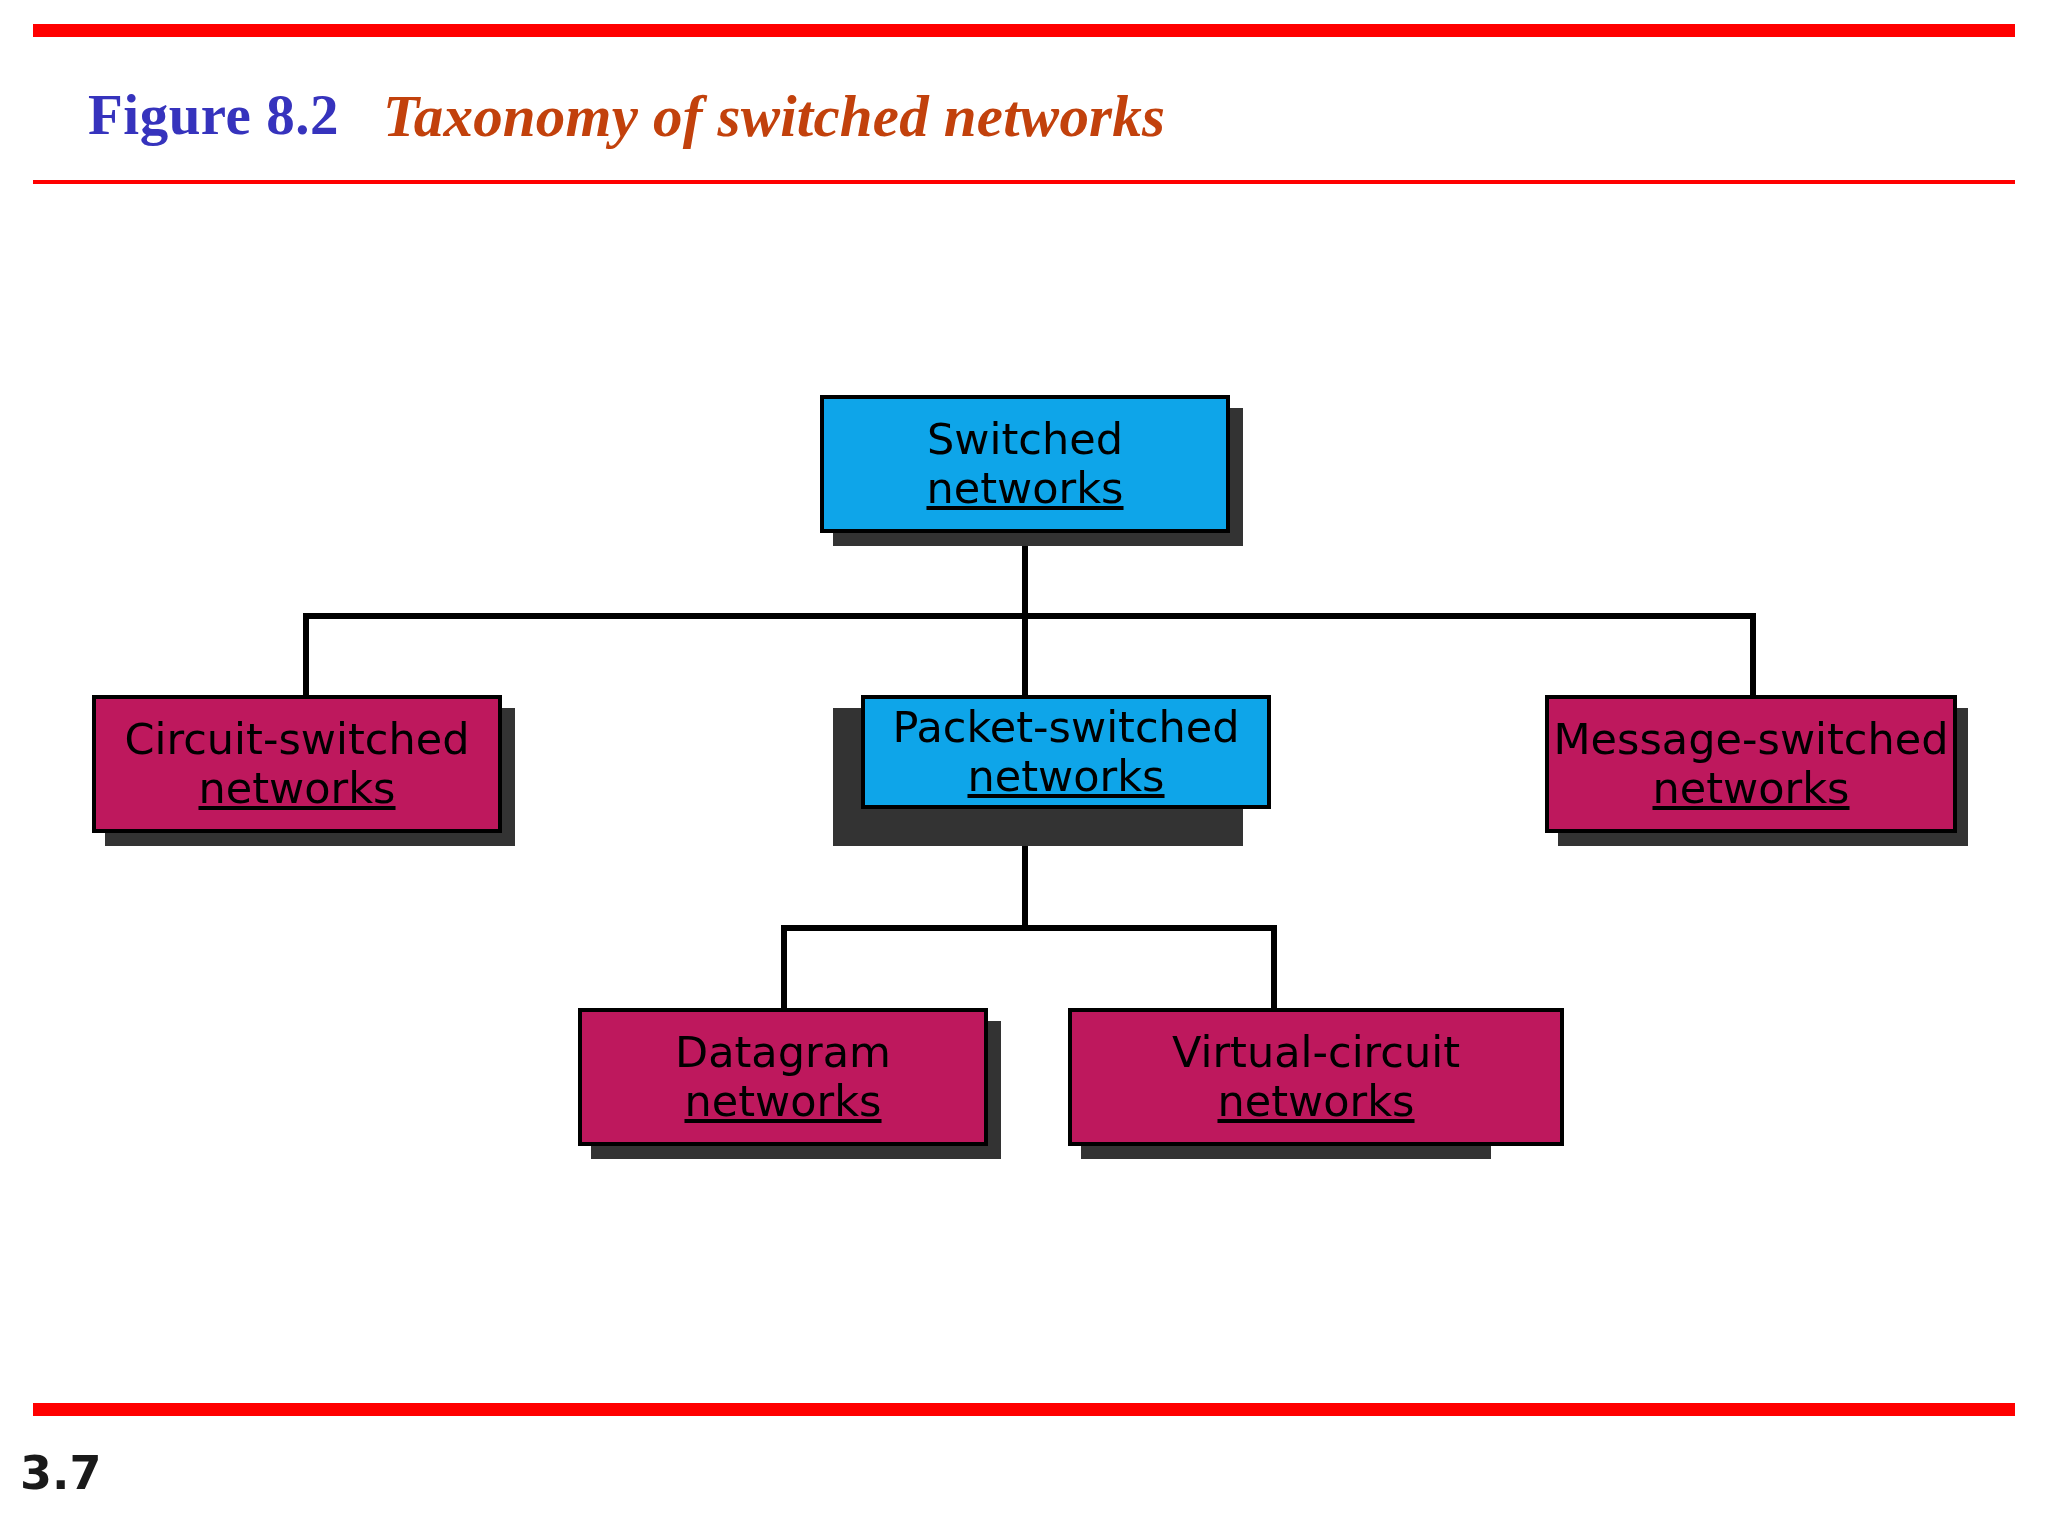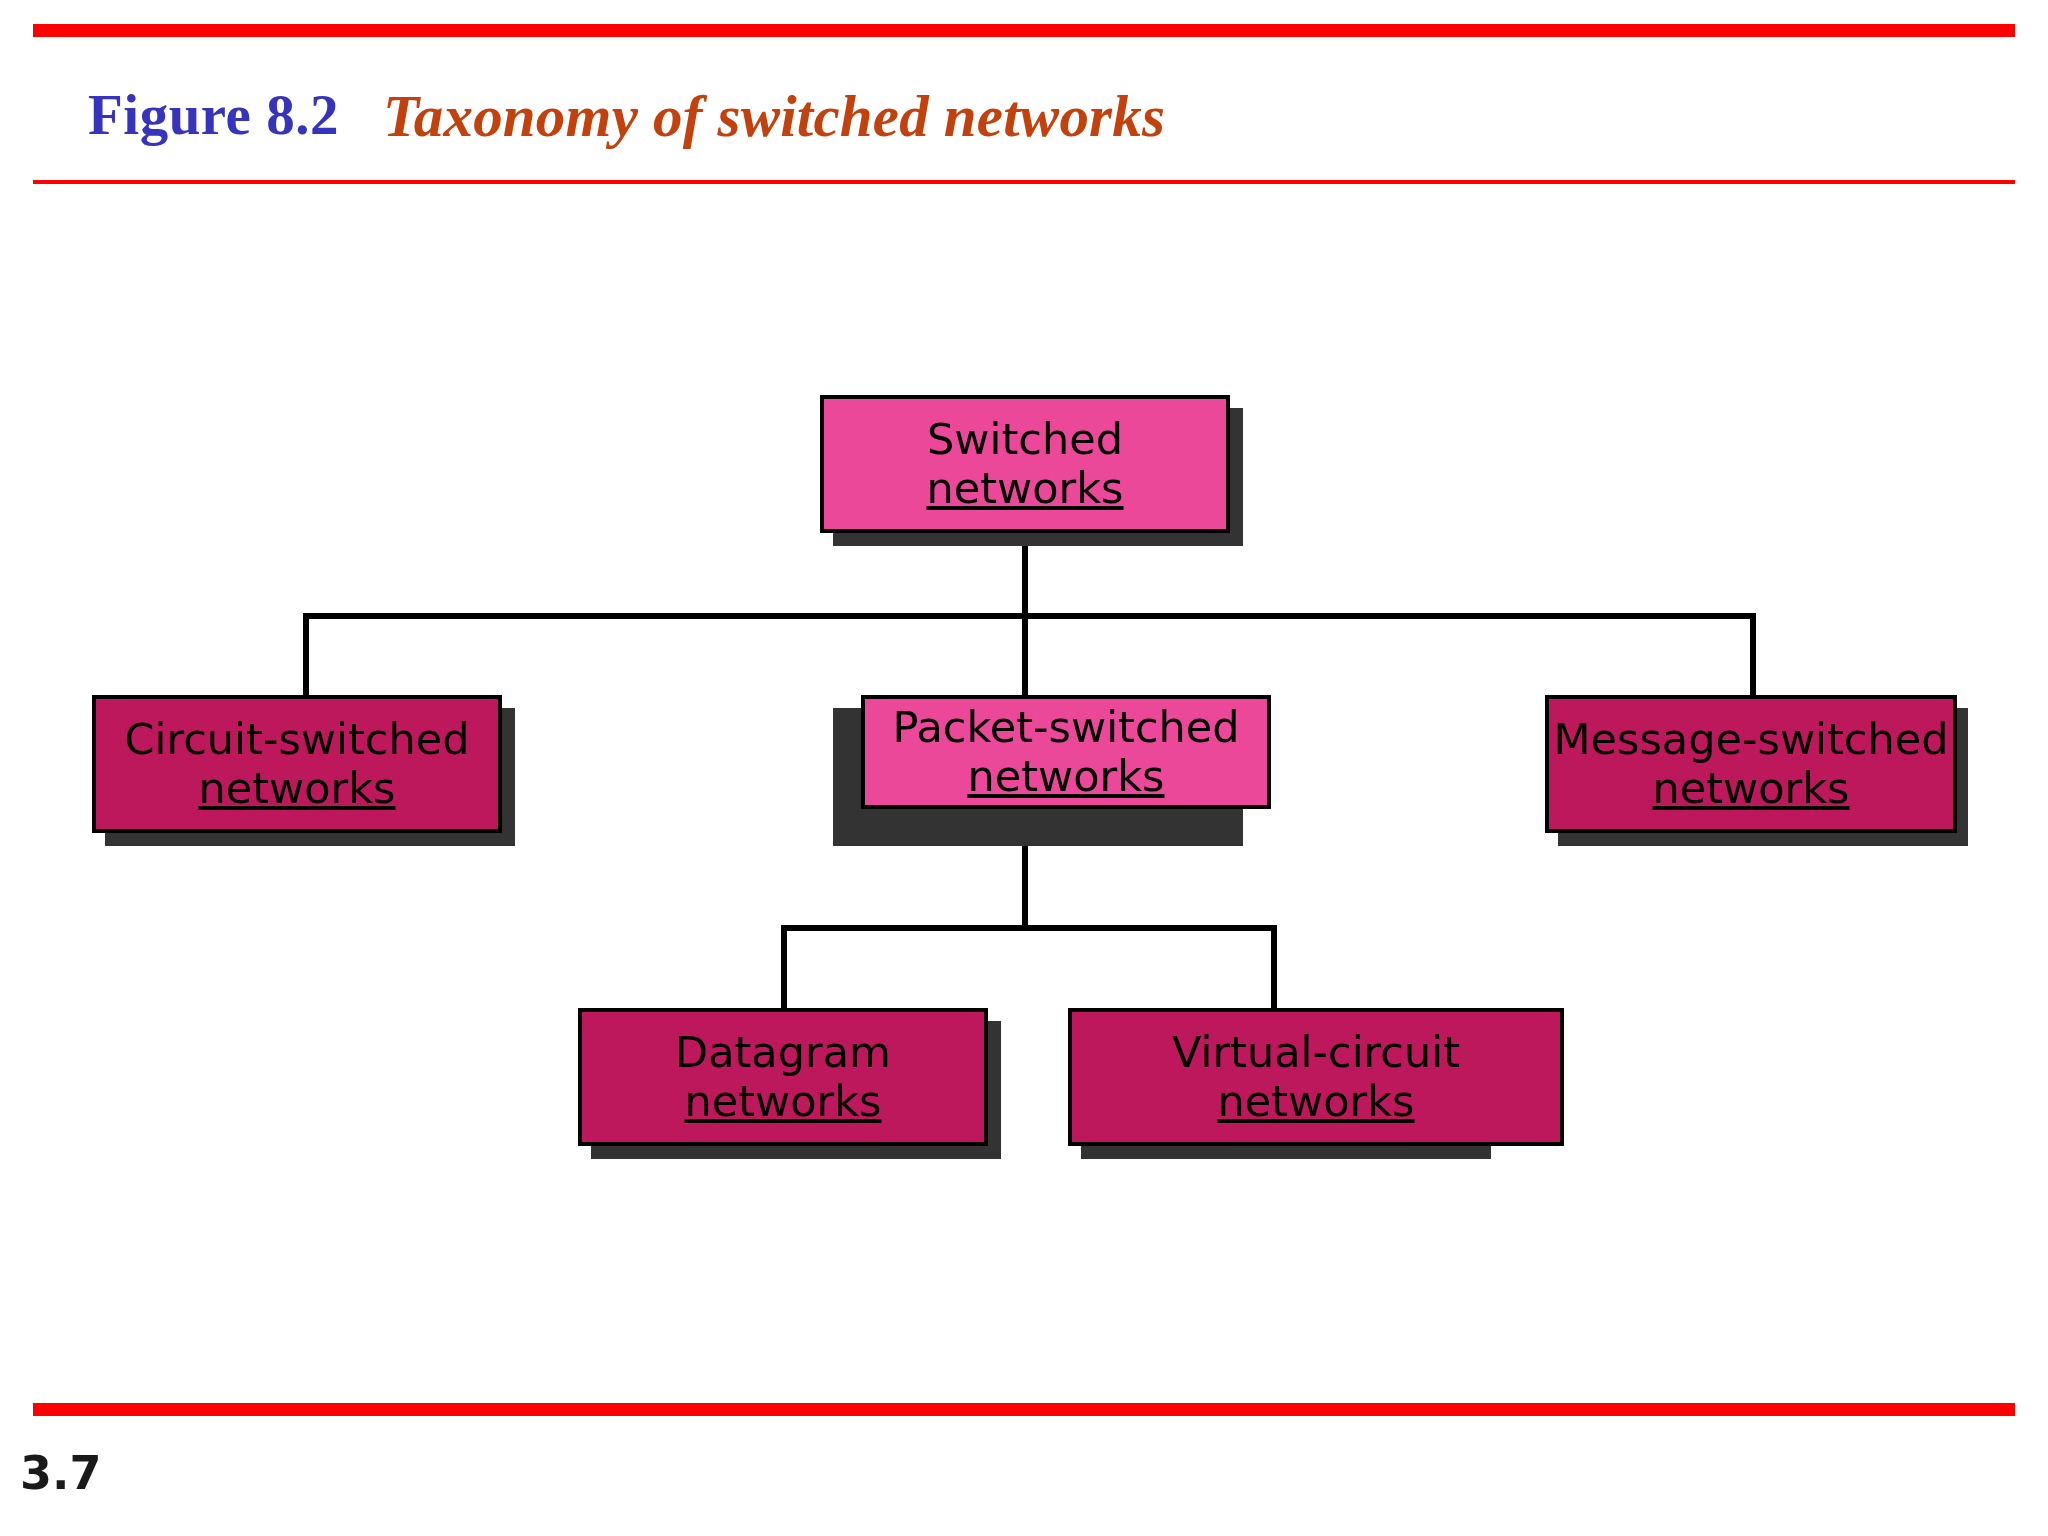--- a/index.html
+++ b/index.html
@@ -104,21 +104,21 @@
     flex-direction: column;
     align-items: center;
     justify-content: center;
     line-height: 1.13;
     font-family: "DejaVu Sans", sans-serif;
     font-size: 43px;
     color: #000000;
     text-align: center;
     white-space: nowrap;
   }
-  .node.white { background: #ec4899; }
+  .node.white { background: #0ea5e9; }
   .node.pink  { background: #be185d; }
 
   .node-shadow {
     position: absolute;
     background: #333333;
     z-index: 2;
   }
   .node .line2 { display: block; text-decoration: underline; }
 </style>
 </head>

